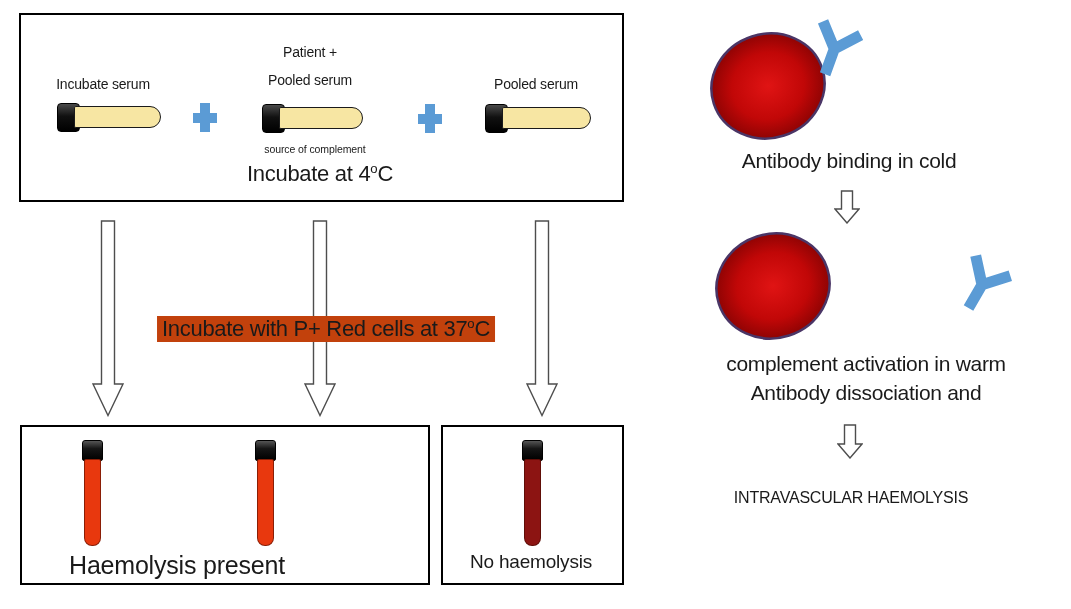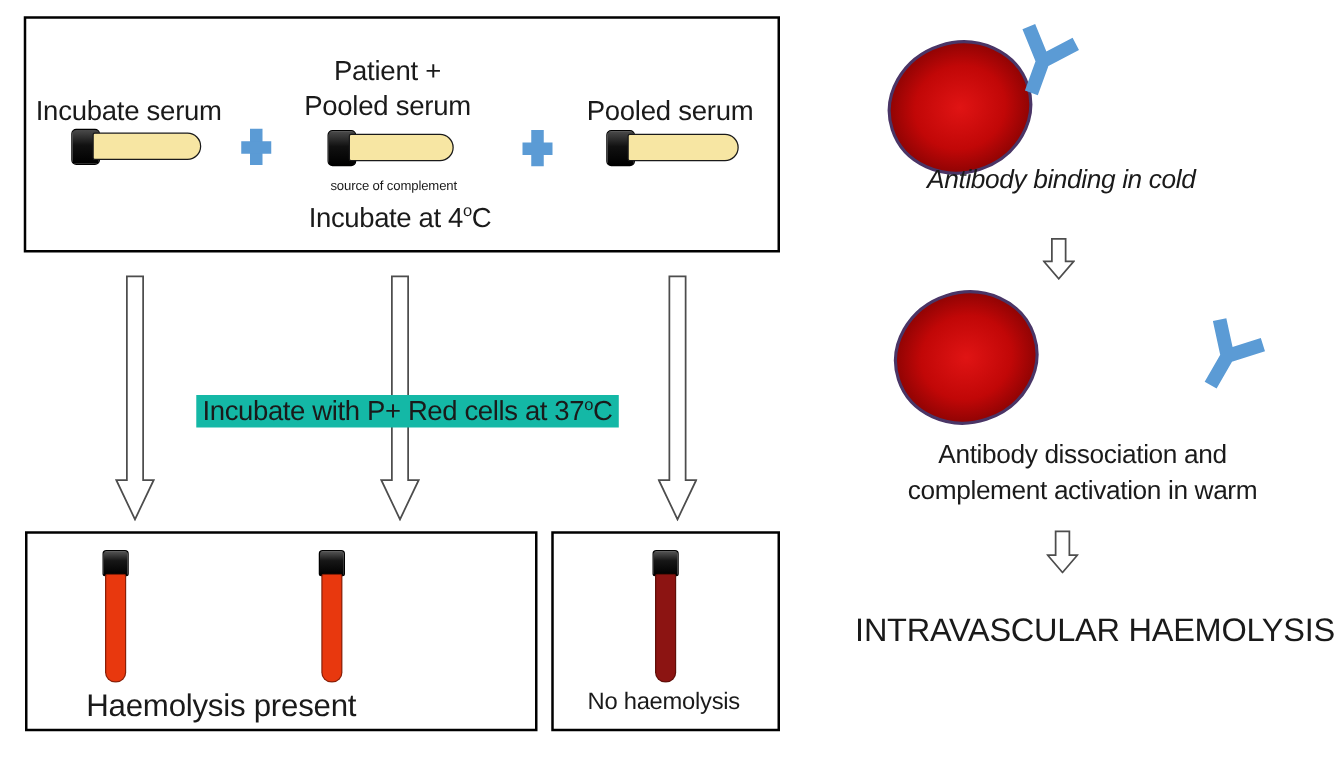--- a/index.html
+++ b/index.html
@@ -3,21 +3,21 @@
 <meta charset="utf-8">
 <style>
   html,body{margin:0;padding:0;}
   body{
     width:1071px;height:609px;position:relative;background:#ffffff;
     font-family:"Liberation Sans", sans-serif;color:#1a1a1a;overflow:hidden;
   }
   .abs{position:absolute;}
   .ctr{transform:translateX(-50%);white-space:nowrap;}
   .box{position:absolute;border:2px solid #000;background:#fff;}
-  .lbl{font-size:22px;letter-spacing:-0.2px;}
+  .lbl{font-size:14px;letter-spacing:-0.2px;}
   .sub-lbl{font-size:10.5px;letter-spacing:-0.1px;}
   .big-lbl{font-size:22px;letter-spacing:-0.3px;}
   .mech-lbl{font-size:21px;letter-spacing:-0.3px;text-align:center;}
   sup{font-size:60%;vertical-align:super;}
 
   
   .h-tube{position:absolute;height:27px;}
   .h-tube .cap{position:absolute;left:0;top:0;width:21px;height:27px;border:1px solid #000;
     border-radius:4px;background:linear-gradient(180deg,#4a4a4a 0%,#111 45%,#000 100%);}
   .h-tube .tbody{position:absolute;left:17px;top:3px;height:20px;right:0;
@@ -30,21 +30,21 @@
   .v-tube .liquid{position:absolute;left:2px;top:19px;width:15px;height:85px;
     border-radius:2px 2px 8px 8px;border:1px solid rgba(60,10,0,.55);}
   .liquid.bright{background:#E8380E;}
   .liquid.dark{background:#8C1412;}
 
   
   .plus{position:absolute;width:24px;height:29px;}
   .plus::before{content:"";position:absolute;left:7px;top:0;width:10px;height:29px;background:#5B9BD5;}
   .plus::after{content:"";position:absolute;left:0;top:9.5px;width:24px;height:10px;background:#5B9BD5;}
 
-  .warm-text{position:absolute;background:#14b8a6;padding:0 5px;z-index:5;}
+  .warm-text{position:absolute;background:#c2410c;padding:0 5px;z-index:5;}
   svg{display:block;}
 </style>
 </head>
 <body>
 
 <div class="box" style="left:19px;top:13px;width:601px;height:185px;"></div>
 
 <div class="abs lbl ctr" style="left:103px;top:76px;">Incubate serum</div>
 <div class="h-tube" style="left:57px;top:103px;width:104px;">
   <div class="cap"></div>
@@ -112,42 +112,42 @@
       <stop offset="0%" stop-color="#E01414"></stop>
       <stop offset="55%" stop-color="#C10707"></stop>
       <stop offset="100%" stop-color="#7A0202"></stop>
     </radialGradient>
   </defs>
   <ellipse cx="62" cy="58" rx="57" ry="52" fill="url(#rbc-grad-1)" stroke="#4A3566" stroke-width="2.5" transform="rotate(-18 62 58)"></ellipse>
 </svg>
 <svg class="abs" style="left:802px;top:14px;transform:rotate(20deg);" width="66" height="66" viewBox="0 0 66 66">
   <path d="M33 62 L33 35 M33 35 L13 13 M33 35 L53 13" fill="none" stroke="#5B9BD5" stroke-width="11" stroke-linecap="butt" stroke-linejoin="miter"></path>
 </svg>
-<div class="abs mech-lbl ctr" style="left:849px;top:132px;font-style:italic;">Antibody binding in cold</div>
+<div class="abs mech-lbl ctr" style="left:849px;top:149px;">Antibody binding in cold</div>
 
 <svg class="abs" style="left:834px;top:190px;" width="26" height="34" viewBox="0 0 26 34">
   <polygon points="7.5,1 18.5,1 18.5,19 25,19 13,33 1,19 7.5,19" fill="#fff" stroke="#4d4d4d" stroke-width="1.4"></polygon>
 </svg>
 
 <svg class="abs" style="left:711px;top:228px;" width="124" height="116" viewBox="0 0 124 116">
   <defs>
     <radialGradient id="rbc-grad-2" cx="50%" cy="50%" r="58%">
       <stop offset="0%" stop-color="#E01414"></stop>
       <stop offset="55%" stop-color="#C10707"></stop>
       <stop offset="100%" stop-color="#7A0202"></stop>
     </radialGradient>
   </defs>
   <ellipse cx="62" cy="58" rx="57" ry="52" fill="url(#rbc-grad-2)" stroke="#4A3566" stroke-width="2.5" transform="rotate(-18 62 58)"></ellipse>
 </svg>
 <svg class="abs" style="left:950px;top:250px;transform:rotate(30deg);" width="66" height="66" viewBox="0 0 66 66">
   <path d="M33 62 L33 35 M33 35 L13 13 M33 35 L53 13" fill="none" stroke="#5B9BD5" stroke-width="11" stroke-linecap="butt" stroke-linejoin="miter"></path>
 </svg>
 
 <div class="abs mech-lbl ctr" style="left:866px;top:349px;line-height:29px;">
+  <div>complement activation in warm</div>
   <div>Antibody dissociation and</div>
-  <div>complement activation in warm</div>
 </div>
 
 <svg class="abs" style="left:837px;top:424px;" width="26" height="35" viewBox="0 0 26 35">
   <polygon points="7.5,1 18.5,1 18.5,20 25,20 13,34 1,20 7.5,20" fill="#fff" stroke="#4d4d4d" stroke-width="1.4"></polygon>
 </svg>
 
-<div class="abs ctr" style="left:876px;top:489px;font-size:26px;letter-spacing:-0.2px;">INTRAVASCULAR HAEMOLYSIS</div>
+<div class="abs ctr" style="left:851px;top:489px;font-size:16px;letter-spacing:-0.2px;">INTRAVASCULAR HAEMOLYSIS</div>
 
 </body></html>

